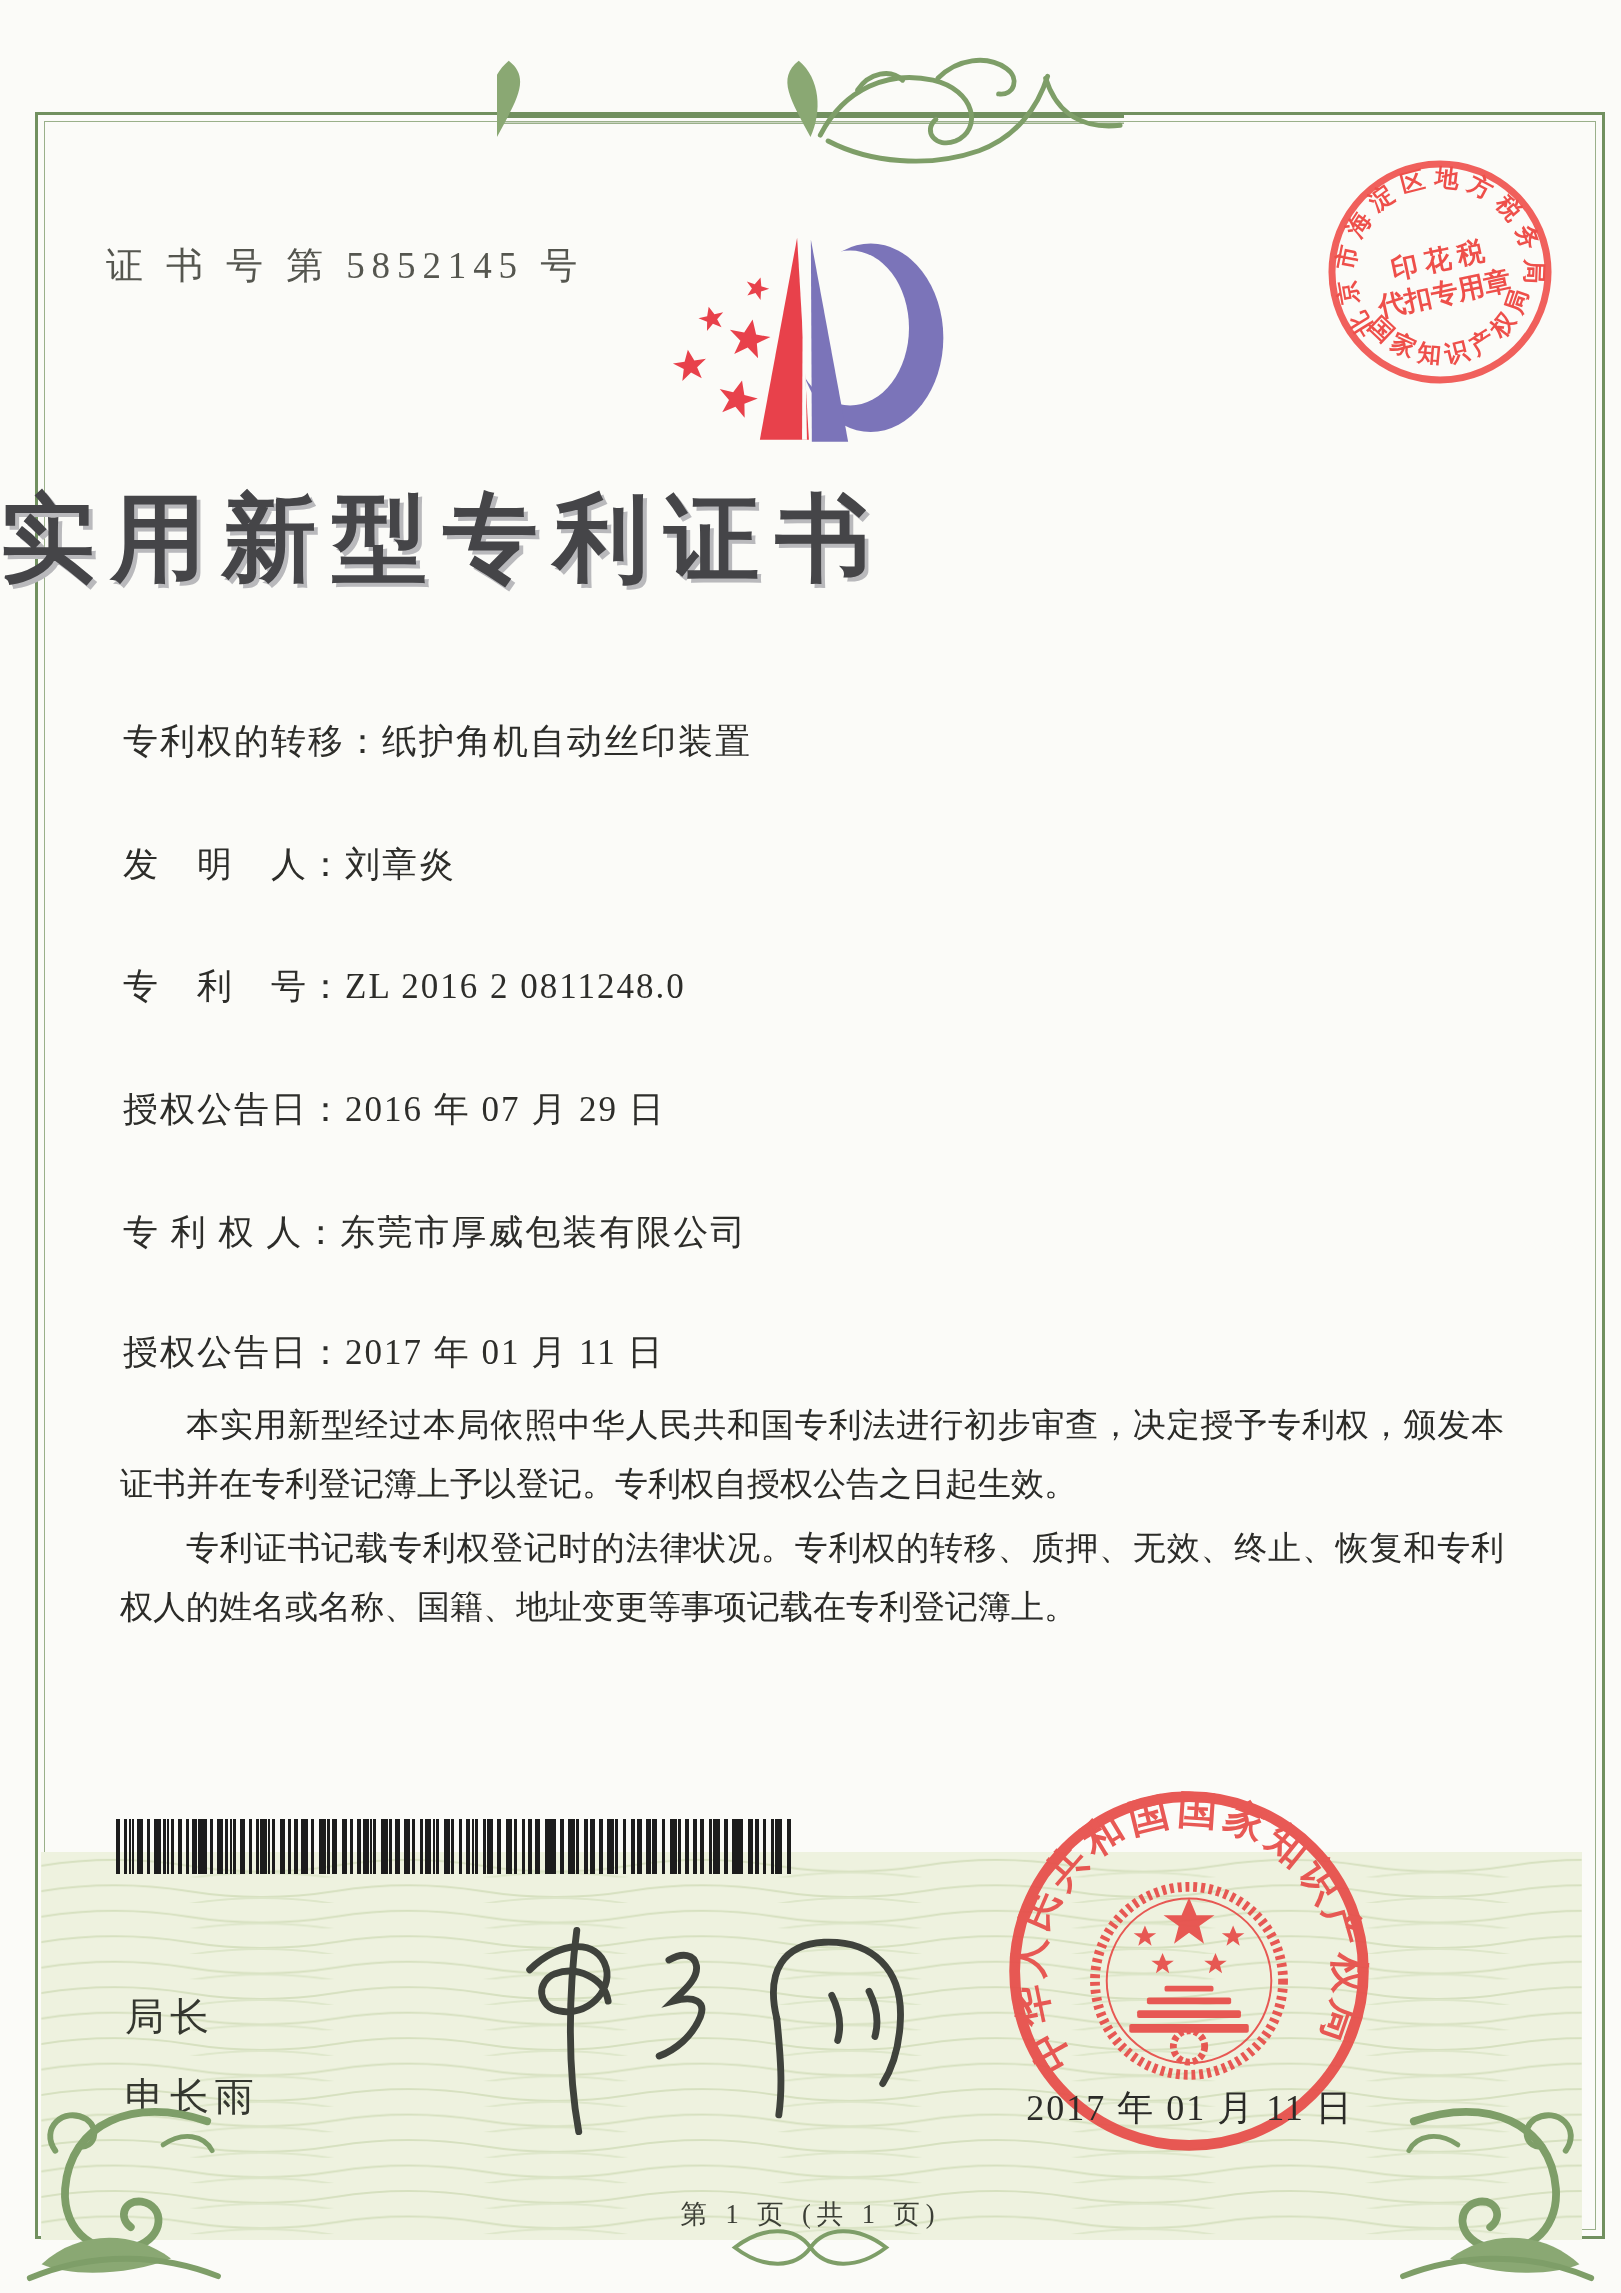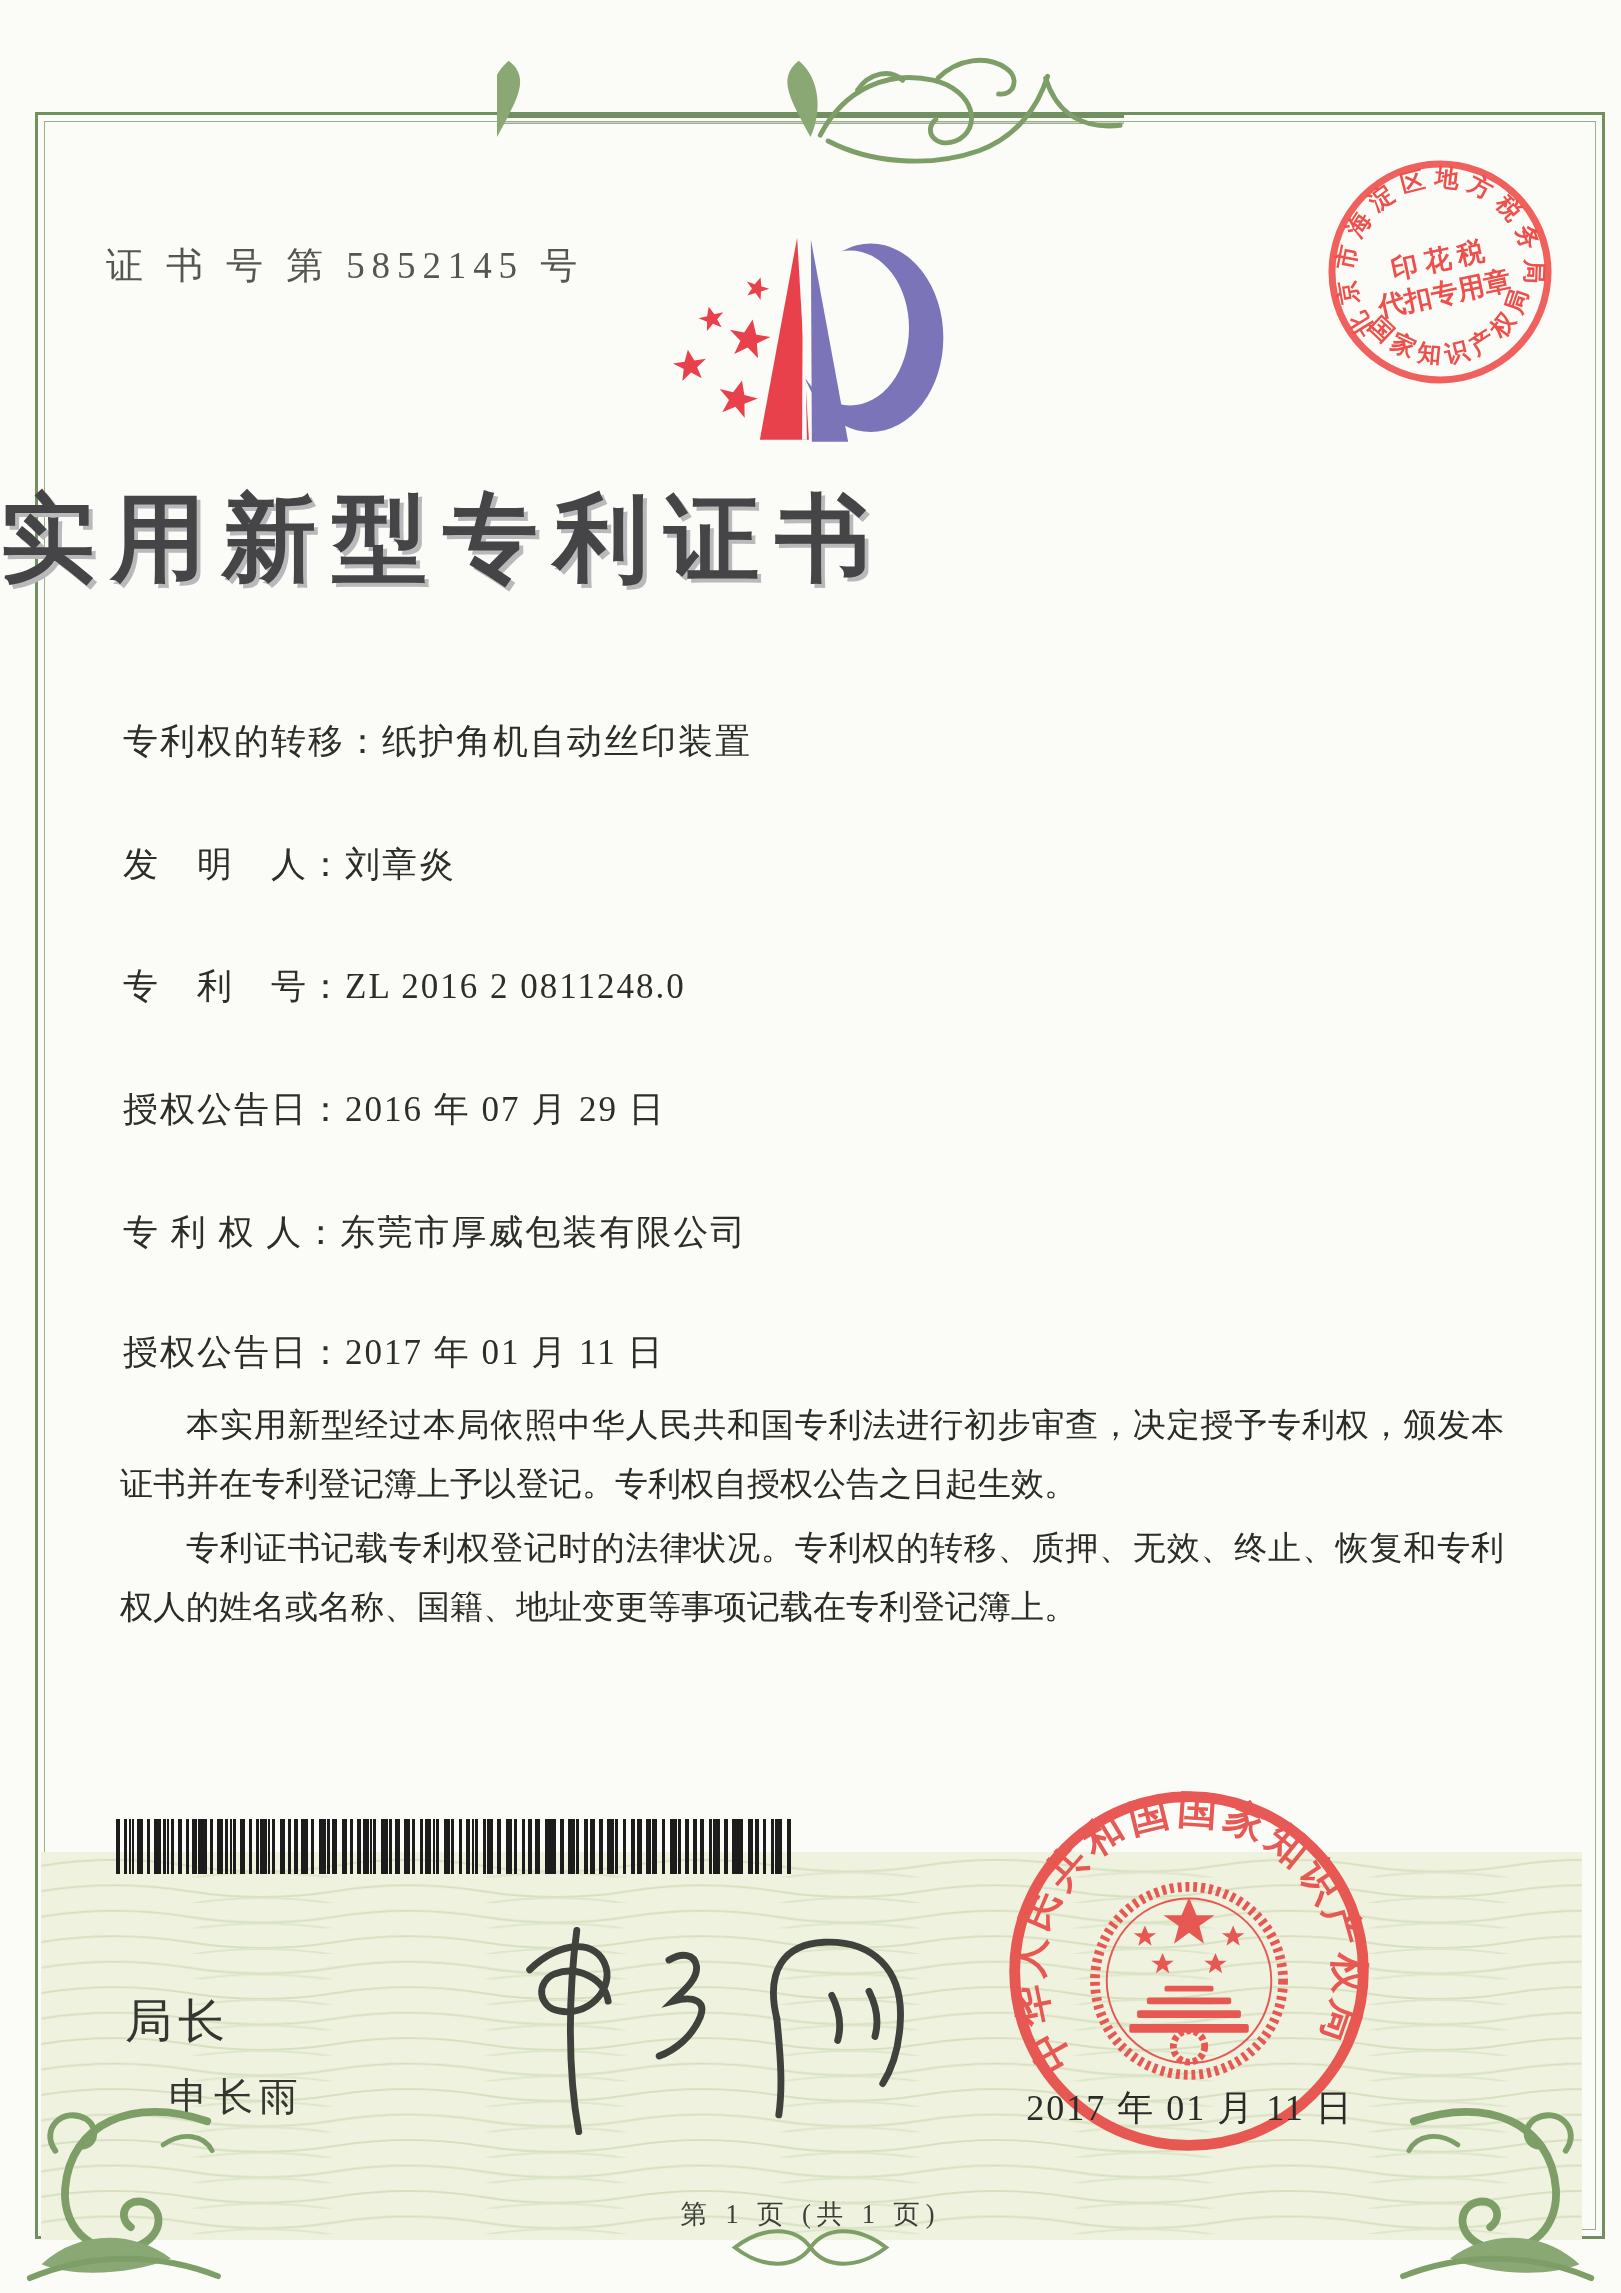--- a/index.html
+++ b/index.html
@@ -39,22 +39,22 @@
     left:41px;top:1852px;width:1541px;height:388px;
     background:#eef2df;
   }
   .barcode{
     left:116px;top:1819px;width:678px;height:55px;
     background:
       repeating-linear-gradient(90deg,#1c1c1c 0 2.9px,transparent 2.9px 7.8px),
       repeating-linear-gradient(90deg,#1c1c1c 0 2px,transparent 2px 12.7px),
       repeating-linear-gradient(90deg,#1c1c1c 0 3.9px,transparent 3.9px 20.6px);
   }
-  .director-title{left:125px;top:1990px;font-size:47px;color:#34372f;letter-spacing:5.9px;}
-  .director-name{left:125px;top:2070px;font-size:39px;color:#34372f;letter-spacing:5.9px;margin-left:44px;}
+  .director-title{left:125px;top:1990px;font-size:39px;color:#34372f;letter-spacing:5.9px;}
+  .director-name{left:125px;top:2070px;font-size:39px;color:#34372f;letter-spacing:5.9px;}
   .issue-date{left:998px;top:2084px;width:384px;text-align:center;
     font-size:36px;color:#2b2b28;letter-spacing:2px;z-index:6;}
   .page-footer{left:0;top:2196px;width:100%;text-align:center;
     font-size:26.5px;color:#3c3f36;letter-spacing:5.9px;z-index:6;}
   .stamp-wrap{left:1315px;top:147px;width:250px;height:250px;transform:rotate(-12deg);}
   .seal-wrap{left:998px;top:1780px;width:384px;height:384px;z-index:5;}
   .logo-wrap{left:647px;top:218px;width:314px;height:265px;}
   .sig-wrap{left:412px;top:1901px;width:510px;height:265px;z-index:6;}
   .orn-top{left:497px;top:39px;width:627px;height:152px;z-index:3;}
   .orn-bl{left:15.7px;top:2086px;width:206px;height:196px;z-index:4;}

